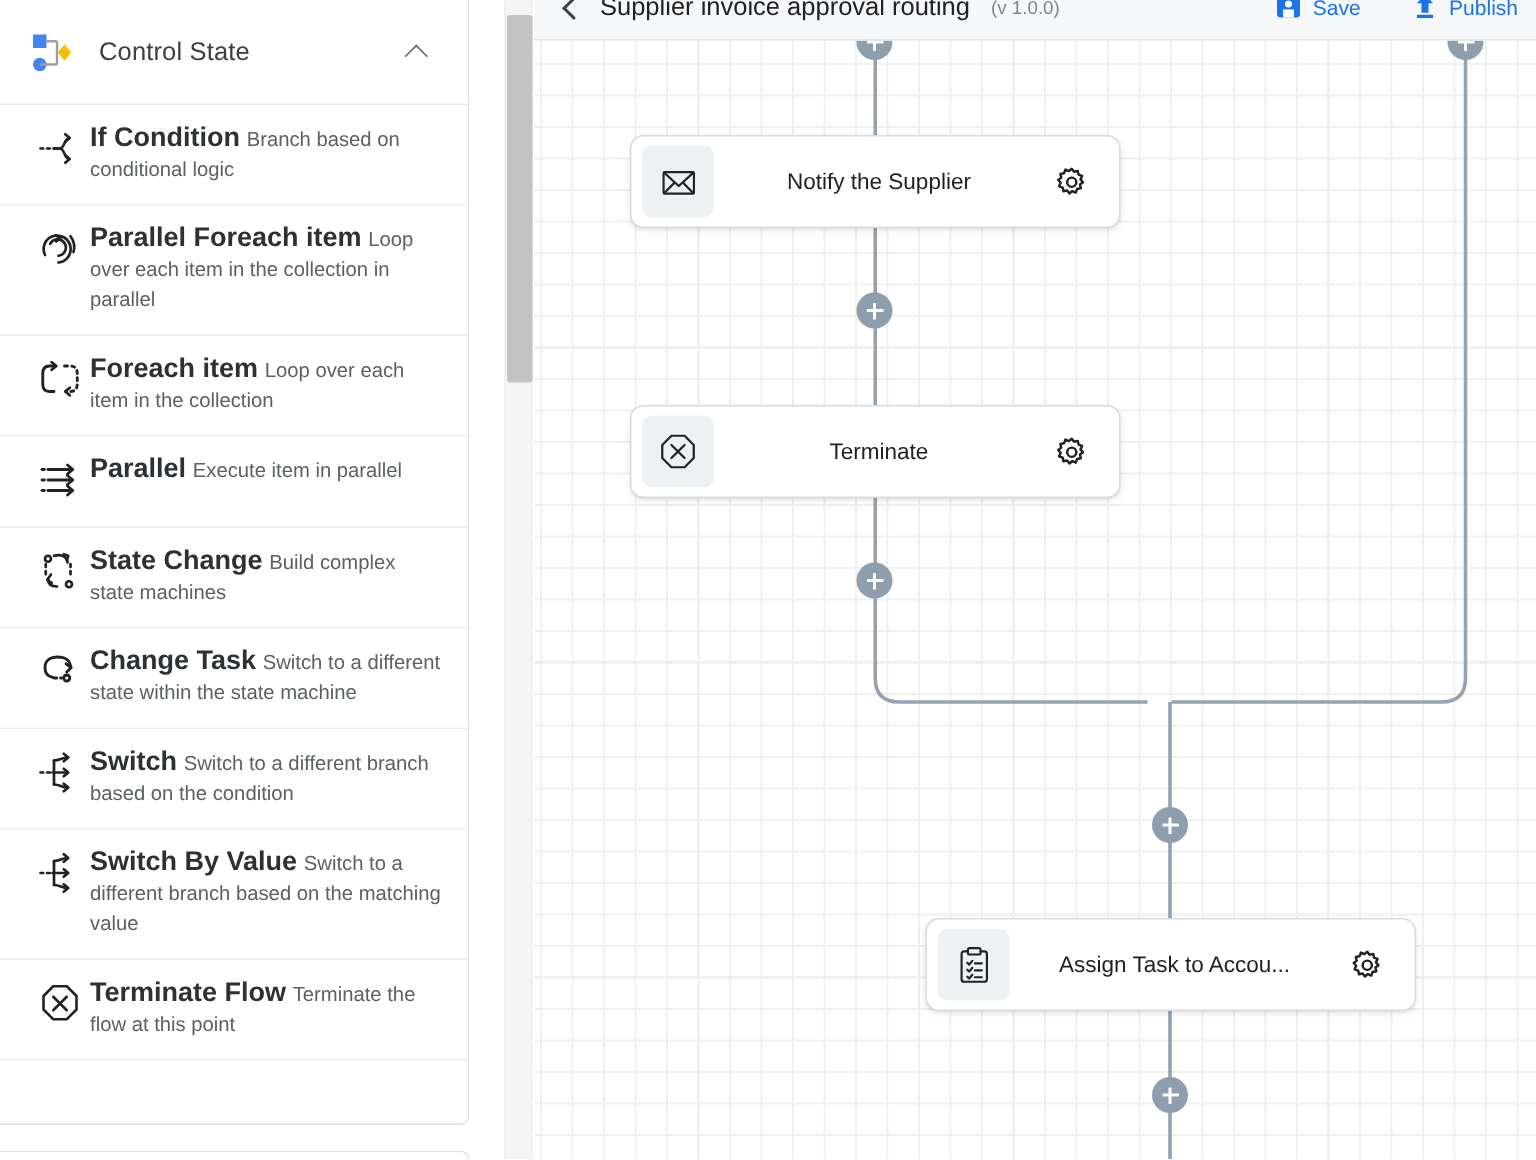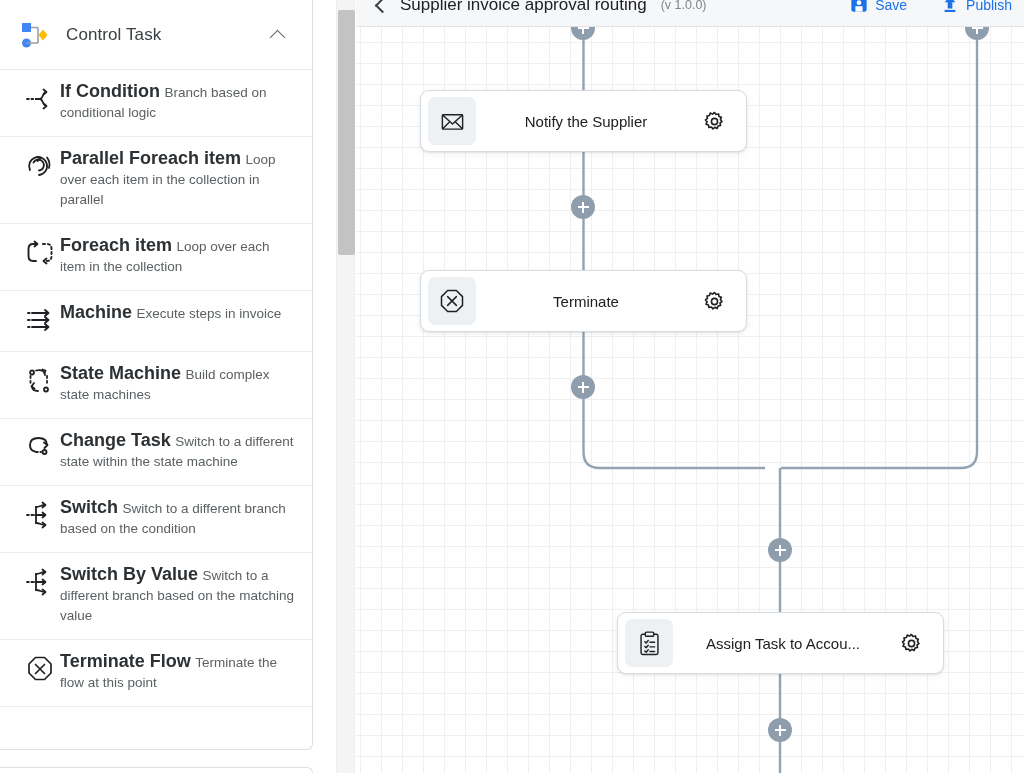--- a/index.html
+++ b/index.html
@@ -203,21 +203,21 @@
     <div class="sidebar-header">
       <span class="cf-icon">
         <svg viewBox="0 0 30 28" width="30" height="28">
           <rect x="2" y="2" width="9" height="9" fill="#4285f4"></rect>
           <circle cx="6.5" cy="22" r="4.5" fill="#4285f4"></circle>
           <path d="M11 6.5 H18 M6.5 22 H18" stroke="#9aa0a6" stroke-width="1.6" fill="none"></path>
           <path d="M18 6.5 V22" stroke="#9aa0a6" stroke-width="1.6" fill="none"></path>
           <path d="M23 8.5 L27.5 14 L23 19.5 L18.5 14 Z" fill="#fbbc04"></path>
         </svg>
       </span>
-      <span class="cf-title">Control Task</span>
+      <span class="cf-title">Control State</span>
       <span class="chevron-up"></span>
     </div>
 
     <div class="items">
 
       <div class="item">
         <span class="item-icon">
           <svg viewBox="0 0 30 30" width="30" height="30" fill="none" stroke="#202124" stroke-width="1.8" stroke-linecap="round" stroke-linejoin="round">
             <path d="M2 15 H11" stroke-dasharray="1.8 2.6"></path>
             <path d="M11 15 H15 C18 15 18 8 21 8"></path>
@@ -270,40 +270,40 @@
               <path d="M20 5 L23.5 8 L20 11"></path>
             <path d="M3 15 H6" stroke-dasharray="1.6 2.4"></path>
             <path d="M7 15 H23"></path>
               <path d="M20 12 L23.5 15 L20 18"></path>
             <path d="M3 22 H6" stroke-dasharray="1.6 2.4"></path>
             <path d="M7 22 H23"></path>
               <path d="M20 19 L23.5 22 L20 25"></path>
           </svg>
         </span>
         <span class="item-text">
-          <span class="item-title">Machine</span>
-          <span class="item-desc">Execute steps in invoice</span>
+          <span class="item-title">Parallel</span>
+          <span class="item-desc">Execute item in parallel</span>
         </span>
       </div>
 
       <div class="item">
         <span class="item-icon">
           <svg viewBox="0 0 30 30" width="30" height="30" fill="none" stroke="#202124" stroke-width="1.8" stroke-linecap="round" stroke-linejoin="round">
             <circle cx="7" cy="6.5" r="2" fill="none"></circle>
             <path d="M11 4.5 C17 3 20 6 20 9"></path>
             <path d="M17.5 3.5 L20.5 4.5 L19.5 7.5"></path>
             <path d="M5.5 10 V18" stroke-dasharray="2 2.8"></path>
             <path d="M22 10 V18" stroke-dasharray="2 2.8"></path>
             <path d="M7 20 C7 23 9 25 13 25"></path>
             <path d="M9 17 L6.5 20.5 L9.5 22.5"></path>
             <circle cx="21" cy="23.5" r="2" fill="none"></circle>
           </svg>
         </span>
         <span class="item-text">
-          <span class="item-title">State Machine</span>
+          <span class="item-title">State Change</span>
           <span class="item-desc">Build complex state machines</span>
         </span>
       </div>
 
       <div class="item">
         <span class="item-icon">
           <svg viewBox="0 0 30 30" width="30" height="30" fill="none" stroke="#202124" stroke-width="1.9" stroke-linecap="round" stroke-linejoin="round">
             <path d="M22 12 C22 7 18 5 13.5 5 C9 5 5 7 5 12 C5 16 7 18 10 18.5"></path>
             <path d="M19 9.5 L22.5 12 L19.5 15"></path>
             <path d="M11 19 H16" stroke-dasharray="1.8 2.6"></path>

